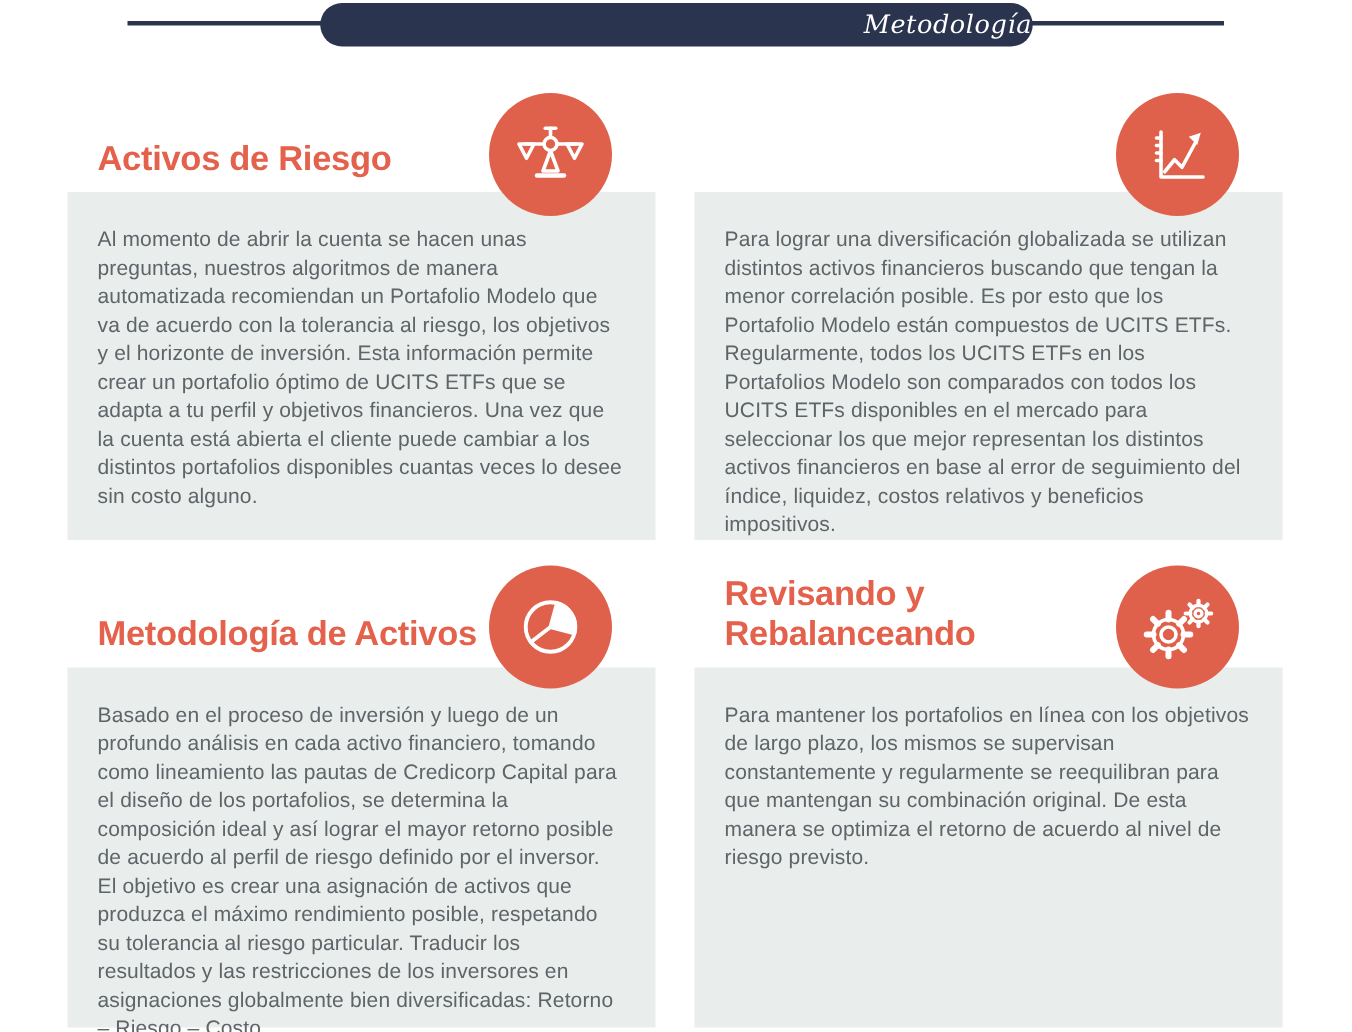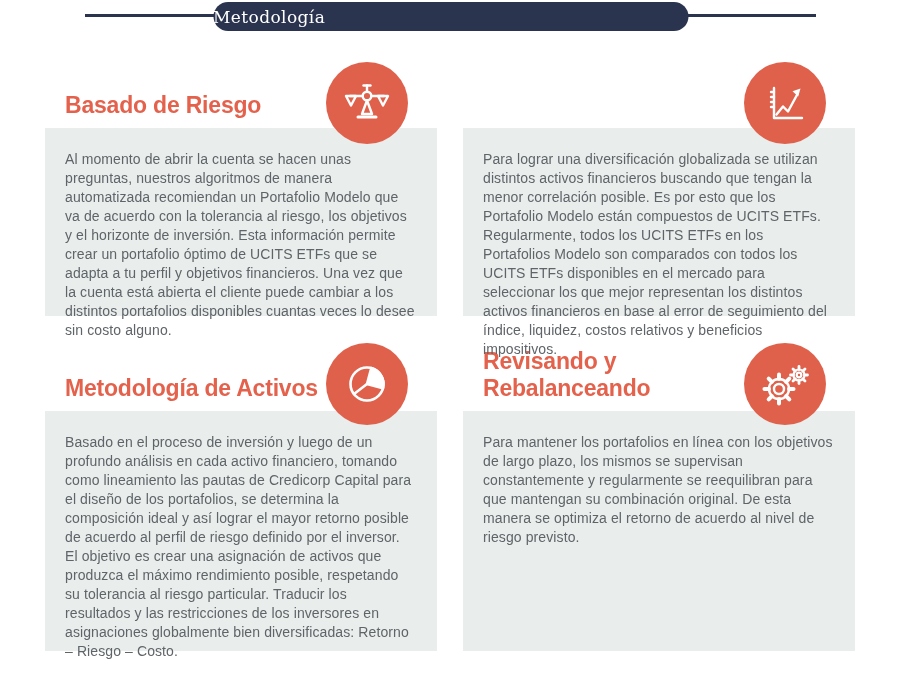--- a/index.html
+++ b/index.html
@@ -6,67 +6,67 @@
   body{
     width:901px;height:688px;overflow:hidden;background:#ffffff;
     font-family:"Liberation Sans",sans-serif;position:relative;
   }
   
   .header{position:absolute;top:0;left:0;width:901px;height:34px;}
   .header-line{position:absolute;top:14px;left:85px;width:731px;height:3px;background:#2A344E;}
   .header-pill{
     position:absolute;top:2px;left:50%;transform:translateX(-50%);
     width:475px;height:29px;background:#2A344E;border-radius:15px;
-    display:flex;align-items:center;justify-content:flex-start;
+    display:flex;align-items:center;justify-content:flex-end;font-style:italic;
   }
   .header-title{
     color:#ffffff;font-family:"DejaVu Serif","Liberation Serif",serif;
     font-size:17px;letter-spacing:.4px;
   }
   
   .col{position:absolute;top:60px;width:392px;}
   .col-left{left:45px;}
   .col-right{left:463px;}
   .sec-head{position:relative;}
   .sec-head.row1{height:68px;}
-  .sec-head.row2{height:70px;margin-top:25px;}
+  .sec-head.row2{height:70px;margin-top:15px;}
   .sec-title{
     position:absolute;left:20px;bottom:8px;max-width:268px;
     color:#E4614C;font-size:23px;font-weight:600;line-height:1.2;
     letter-spacing:-.2px;
   }
   .icon-circle{
     position:absolute;right:29px;top:2px;width:82px;height:82px;border-radius:50%;
     background:#E0614B;z-index:2;display:flex;align-items:center;justify-content:center;
   }
   .icon-circle svg{display:block;}
   .box{
     background:#E9EDEC;width:392px;box-sizing:border-box;
     padding:22px 22px 0 20px;position:relative;z-index:1;
   }
-  .box.row1{height:188px;}
+  .box.row1{height:232px;}
   .box.row2{height:240px;}
   .box p{
     margin:0;color:#5F6468;font-size:14px;line-height:19px;letter-spacing:.1px;
   }
 </style>
 </head>
 <body>
 
 <div class="header">
   <div class="header-line"></div>
   <div class="header-pill">
     <span class="header-title">Metodología</span>
   </div>
 </div>
 
 <div class="col col-left">
 
   <div class="sec-head row1">
-    <span class="sec-title">Basado de Riesgo</span>
+    <span class="sec-title">Activos de Riesgo</span>
     <div class="icon-circle">
       <svg width="48" height="48" viewBox="0 0 48 48" fill="none" stroke="#ffffff" stroke-width="2.4" stroke-linecap="round" stroke-linejoin="round">
         <line x1="20.5" y1="6.5" x2="27.5" y2="6.5"></line>
         <line x1="24" y1="6.5" x2="24" y2="13"></line>
         <line x1="7" y1="17" x2="41" y2="17"></line>
         <path d="M3 17 L8 26.5 L13 17 Z"></path>
         <path d="M35 17 L40 26.5 L45 17 Z"></path>
         <circle cx="24" cy="17" r="4.3" fill="#E0614B"></circle>
         <path d="M24 21.5 L19 35 L29 35 Z"></path>
         <line x1="15" y1="38" x2="33" y2="38" stroke-width="3"></line>

